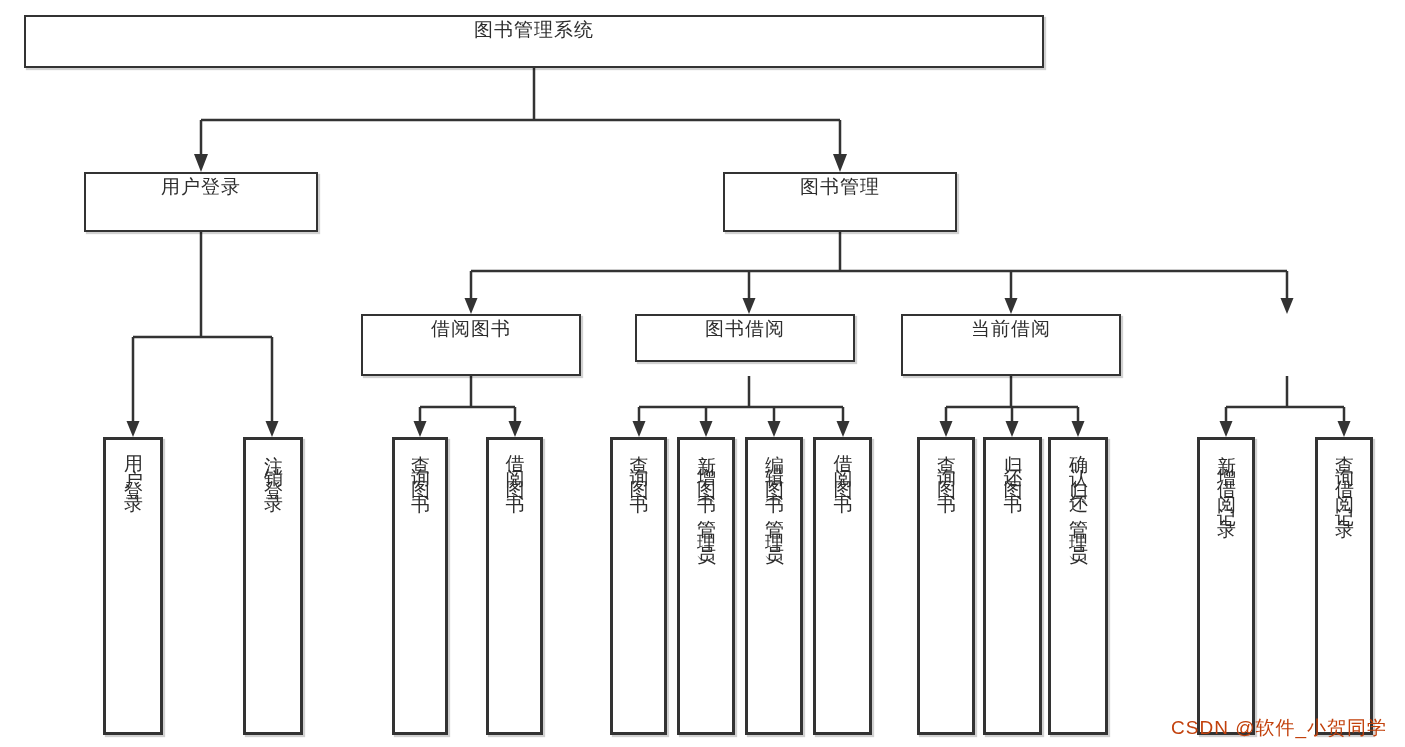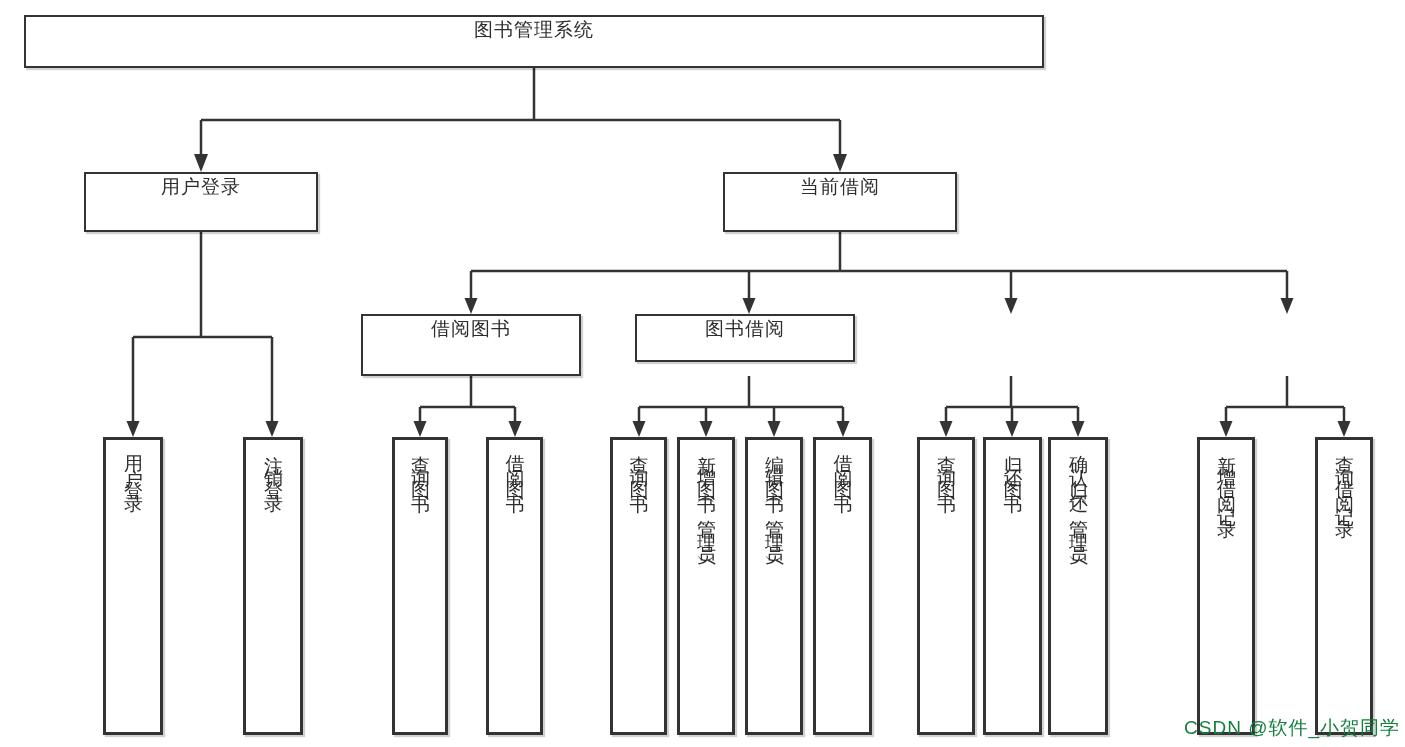--- a/index.html
+++ b/index.html
@@ -45,25 +45,25 @@
   .vbox span {
     writing-mode: vertical-rl;
     text-orientation: mixed;
     font-size: 19px;
     letter-spacing: 13px;
     line-height: 1.1;
     white-space: nowrap;
   }
   .watermark {
     position: absolute;
-    right: 5px;
+    right: 18px;
     bottom: 6px;
     font-size: 19px;
     letter-spacing: 1px;
-    color: #15803d;
+    color: #c2410c;
     white-space: nowrap;
   }
 </style>
 </head>
 <body>
 
 <div class="canvas">
 
   <svg class="connectors" viewBox="0 0 1405 747" xmlns="http://www.w3.org/2000/svg" aria-hidden="true">
     <g stroke="#333333" stroke-width="2.5" fill="none">
@@ -87,28 +87,31 @@
   </svg>
 
   <div class="box hbox" style="left:24px;top:15px;width:1020px;height:53px">
     <span>图书管理系统</span>
   </div>
 
   <div class="box hbox" style="left:84px;top:172px;width:234px;height:60px">
     <span>用户登录</span>
   </div>
   <div class="box hbox" style="left:723px;top:172px;width:234px;height:60px">
-    <span>当前借阅</span>
+    <span>图书管理</span>
   </div>
 
   <div class="box hbox" style="left:361px;top:314px;width:220px;height:62px">
     <span>借阅图书</span>
   </div>
   <div class="box hbox" style="left:635px;top:314px;width:220px;height:48px">
     <span>图书借阅</span>
+  </div>
+  <div class="box hbox" style="left:901px;top:314px;width:220px;height:62px">
+    <span>当前借阅</span>
   </div>
 
   <div class="box vbox" style="left:103px;top:437px;width:60px;height:298px">
     <span>用户登录</span>
   </div>
   <div class="box vbox" style="left:243px;top:437px;width:60px;height:298px">
     <span>注销登录</span>
   </div>
 
   <div class="box vbox" style="left:392px;top:437px;width:56px;height:298px">

